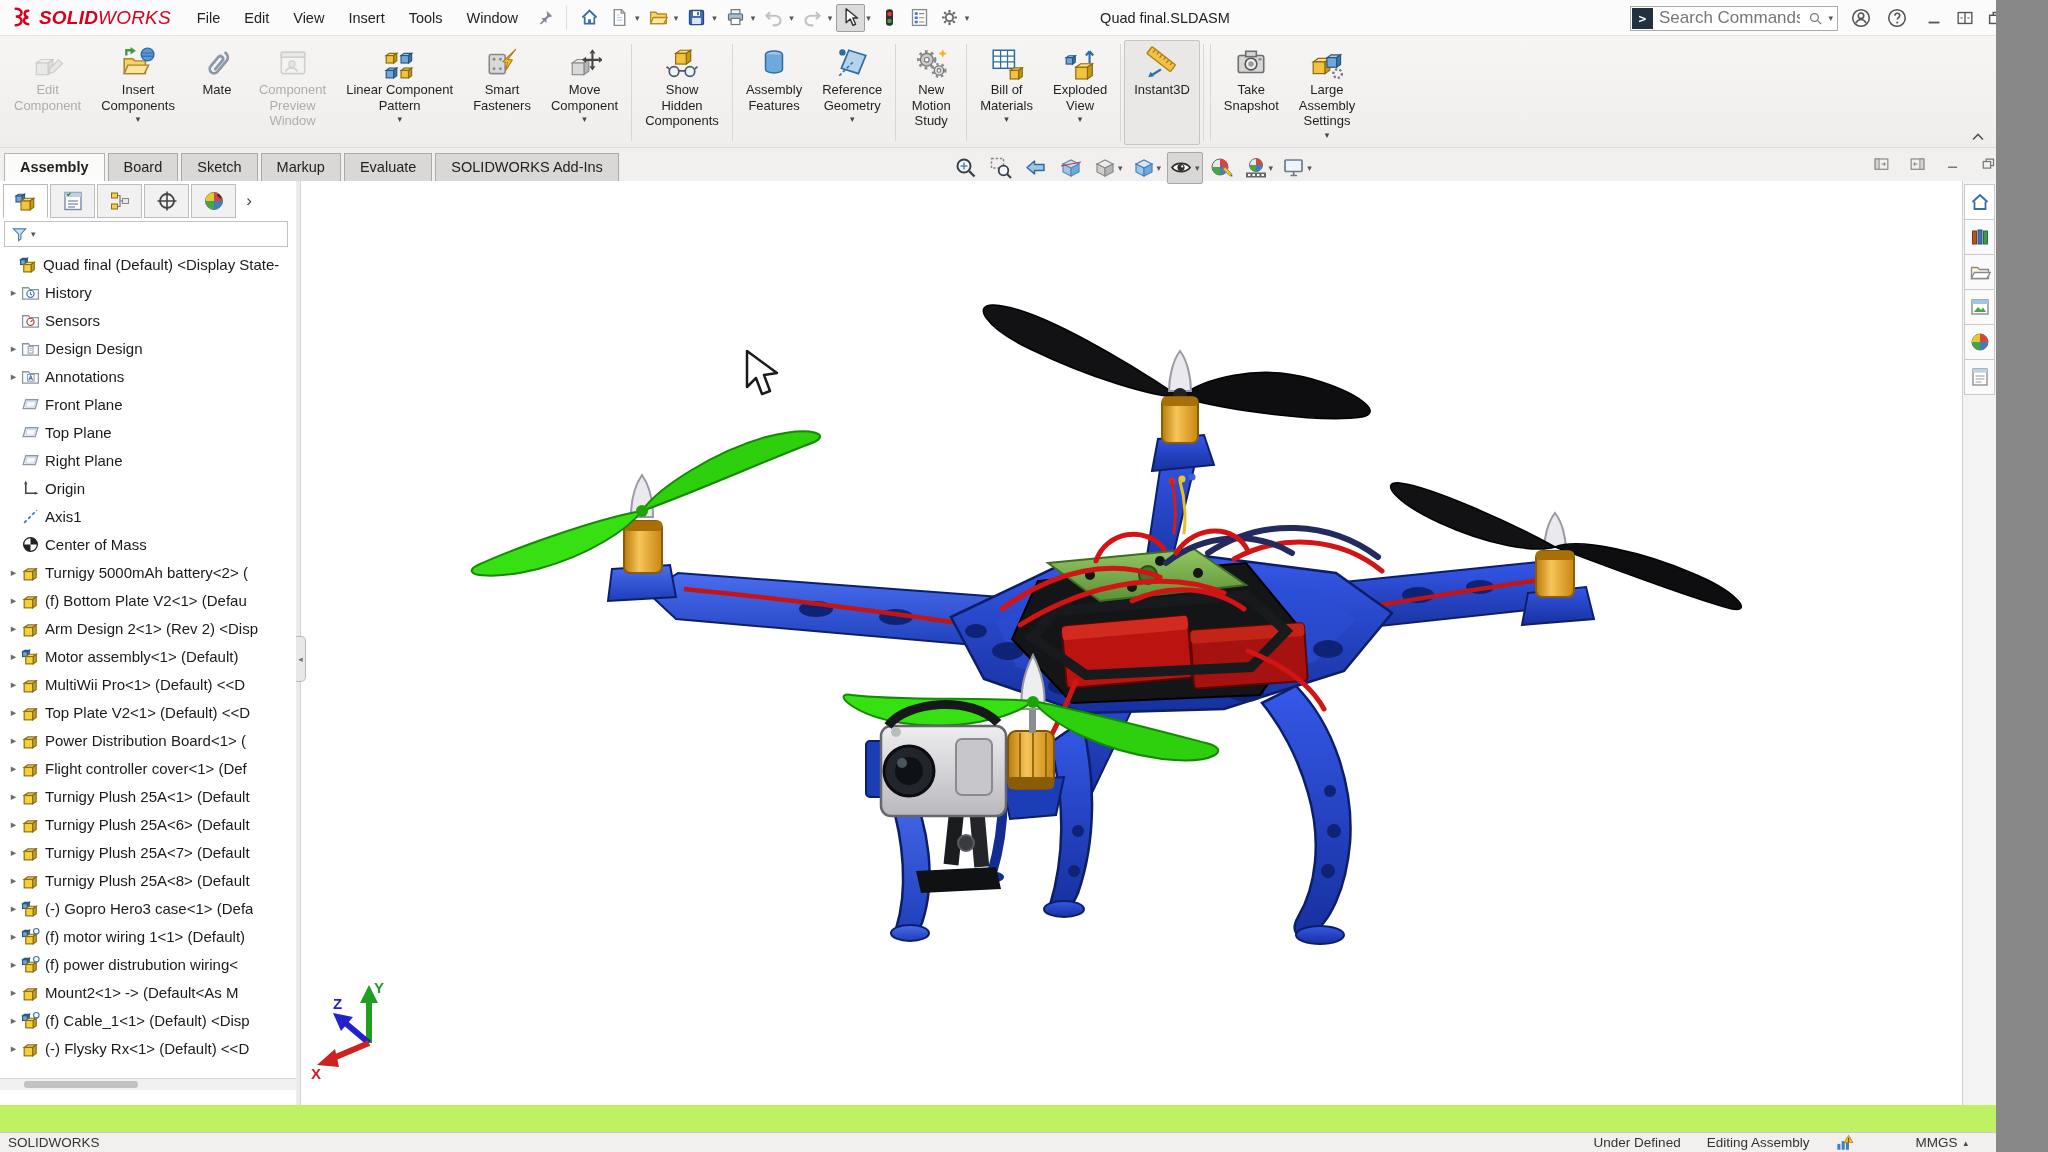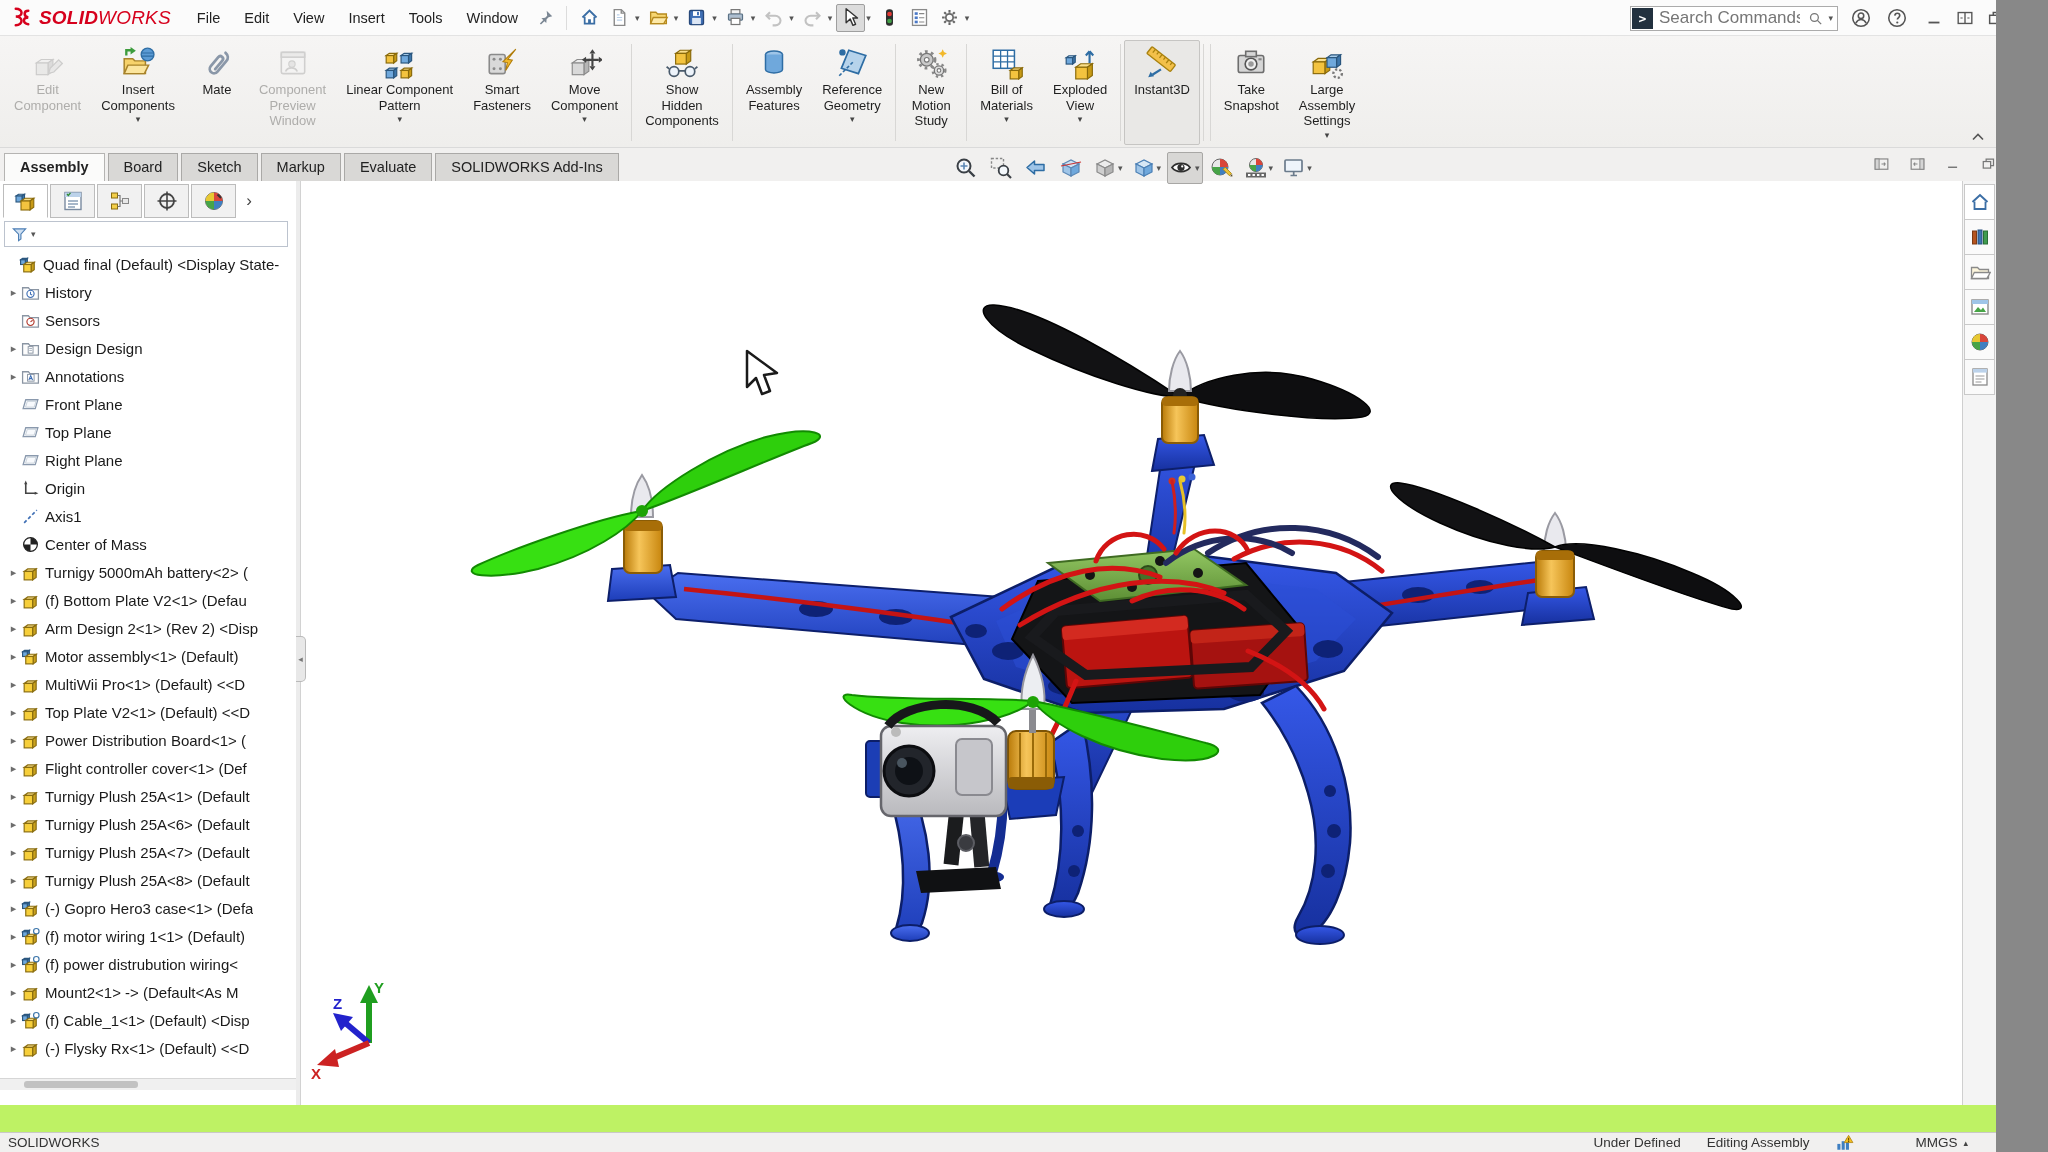--- a/index.html
+++ b/index.html
@@ -252,20 +252,21 @@
               <circle cx="12" cy="12" r="4.2" fill="none" stroke="#666" stroke-width="2"></circle>
               <g stroke="#666" stroke-width="2.4">
                 <path d="M12 3.5v3M12 17.5v3M3.5 12h3M17.5 12h3M6 6l2.1 2.1M15.9 15.9 18 18M18 6l-2.1 2.1M8.1 15.9 6 18"></path>
               </g>
             </svg>
           </span>
         </div>
         <div class="qcaret">▾</div>
       </div>
 
+    <div class="doctitle">Quad final.SLDASM</div>
 
     <div class="tb-right">
       <div class="search">
         <span class="sicon">&gt;</span>
         <input type="text" placeholder="Search Commands" style="">
         <span class="tbico">
           <svg width="17" height="17" viewBox="0 0 24 24">
               <circle cx="10.5" cy="10.5" r="5.5" fill="none" stroke="#777" stroke-width="1.8"></circle>
               <path d="M14.7 14.7 20 20" stro="" ke="#777" stroke="#777" stroke-width="1.8"></path>
             </svg>

